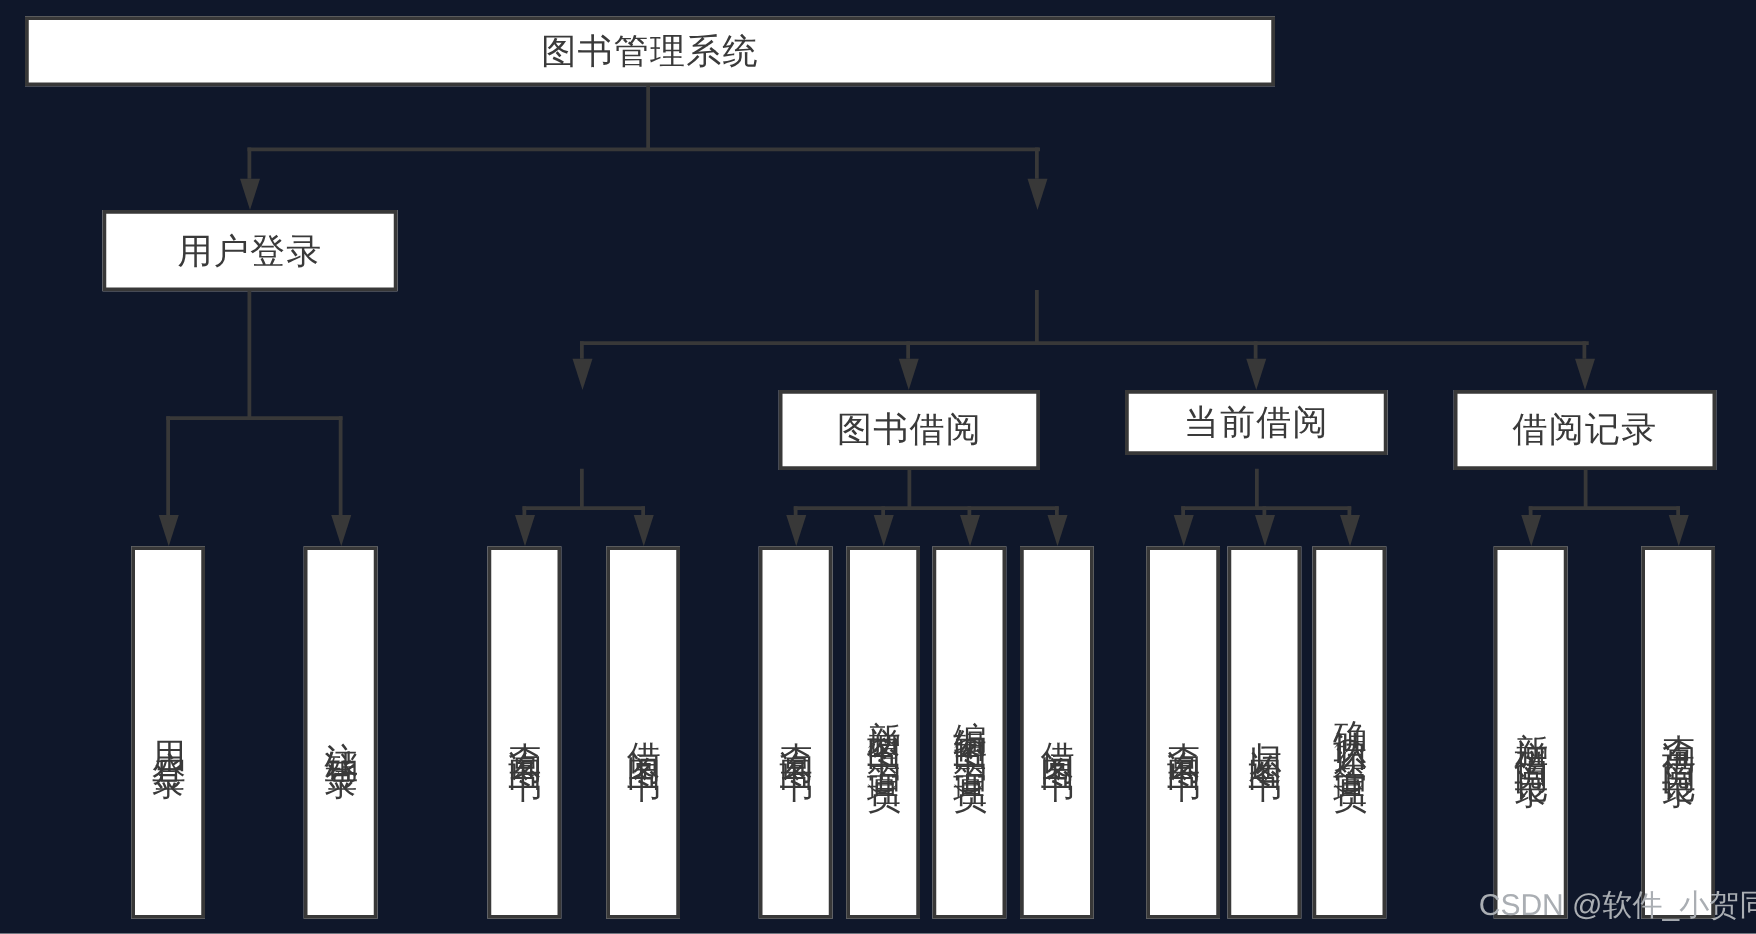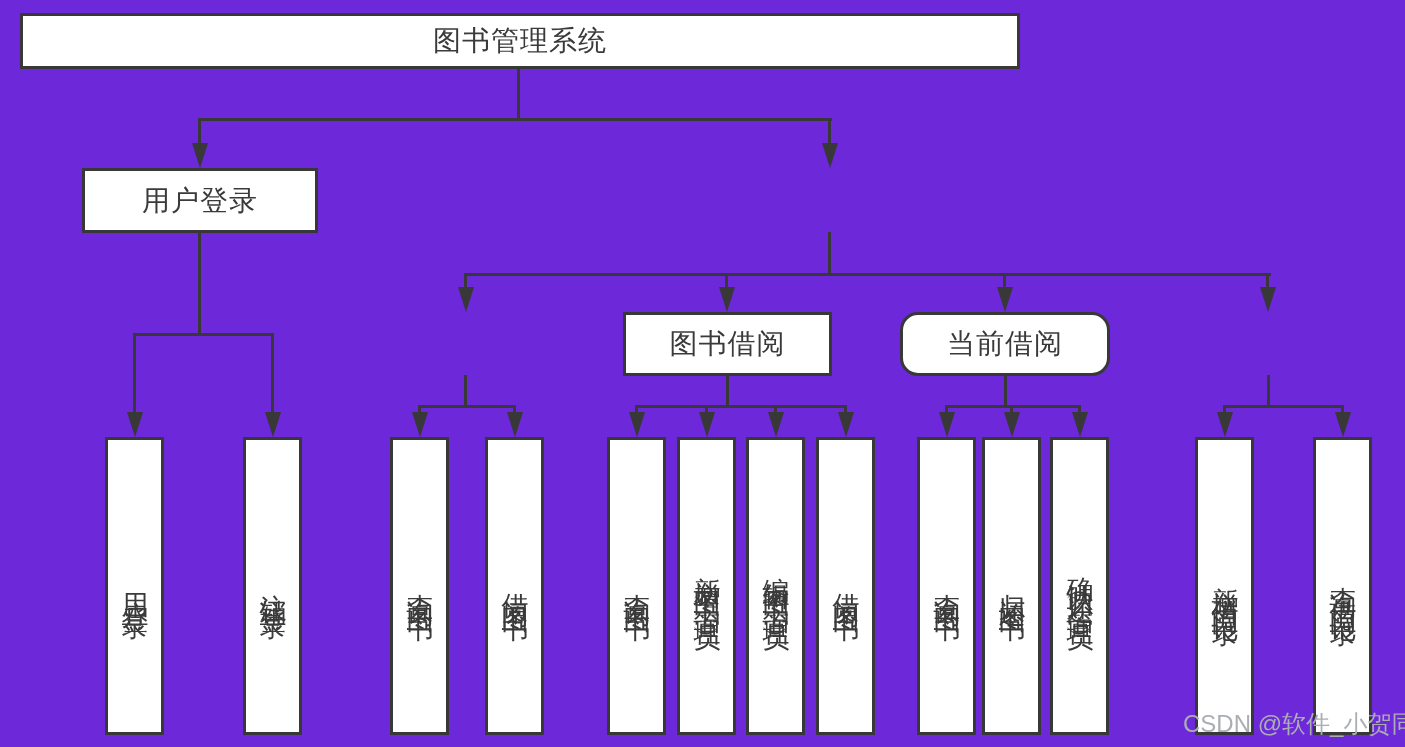--- a/index.html
+++ b/index.html
@@ -1,20 +1,20 @@
 <!DOCTYPE html>
 <html><head>
 <meta charset="utf-8">
 <style>
   html, body { margin: 0; padding: 0; background: #ffffff; }
   .stage {
     position: relative;
     width: 1405px;
     height: 747px;
-    background: #6d28d9;
+    background: #0f172a;
     font-family: "Liberation Sans", "DejaVu Sans", sans-serif;
     overflow: hidden;
   }
   .node {
     position: absolute;
     box-sizing: border-box;
     border: 3px solid #383838;
     background: #ffffff;
     color: #3a3a3a;
     display: flex;
@@ -88,21 +88,22 @@
   <div class="arrow" style="left:996px; top:273px; height:39px;">
       <div class="shaft"></div>
       <div class="head"></div>
     </div>
   <div class="arrow" style="left:1259px; top:273px; height:39px;">
       <div class="shaft"></div>
       <div class="head"></div>
     </div>
 
   <div class="node h-node" style="left:623px; top:312px; width:209px; height:64px;">图书借阅</div>
-  <div class="node h-node" style="left:900px; top:312px; width:210px; height:64px;border-radius:18px;">当前借阅</div>
+  <div class="node h-node" style="left:900px; top:312px; width:210px; height:52px;">当前借阅</div>
+  <div class="node h-node" style="left:1163px; top:312px; width:210px; height:64px;">借阅记录</div>
 
   <div class="line" style="left:198px; top:232px; width:3px; height:102px;"></div>
   <div class="line" style="left:133px; top:333px; width:141px; height:3px;"></div>
   <div class="arrow" style="left:126px; top:333px; height:104px;">
       <div class="shaft"></div>
       <div class="head"></div>
     </div>
   <div class="arrow" style="left:264px; top:333px; height:104px;">
       <div class="shaft"></div>
       <div class="head"></div>

